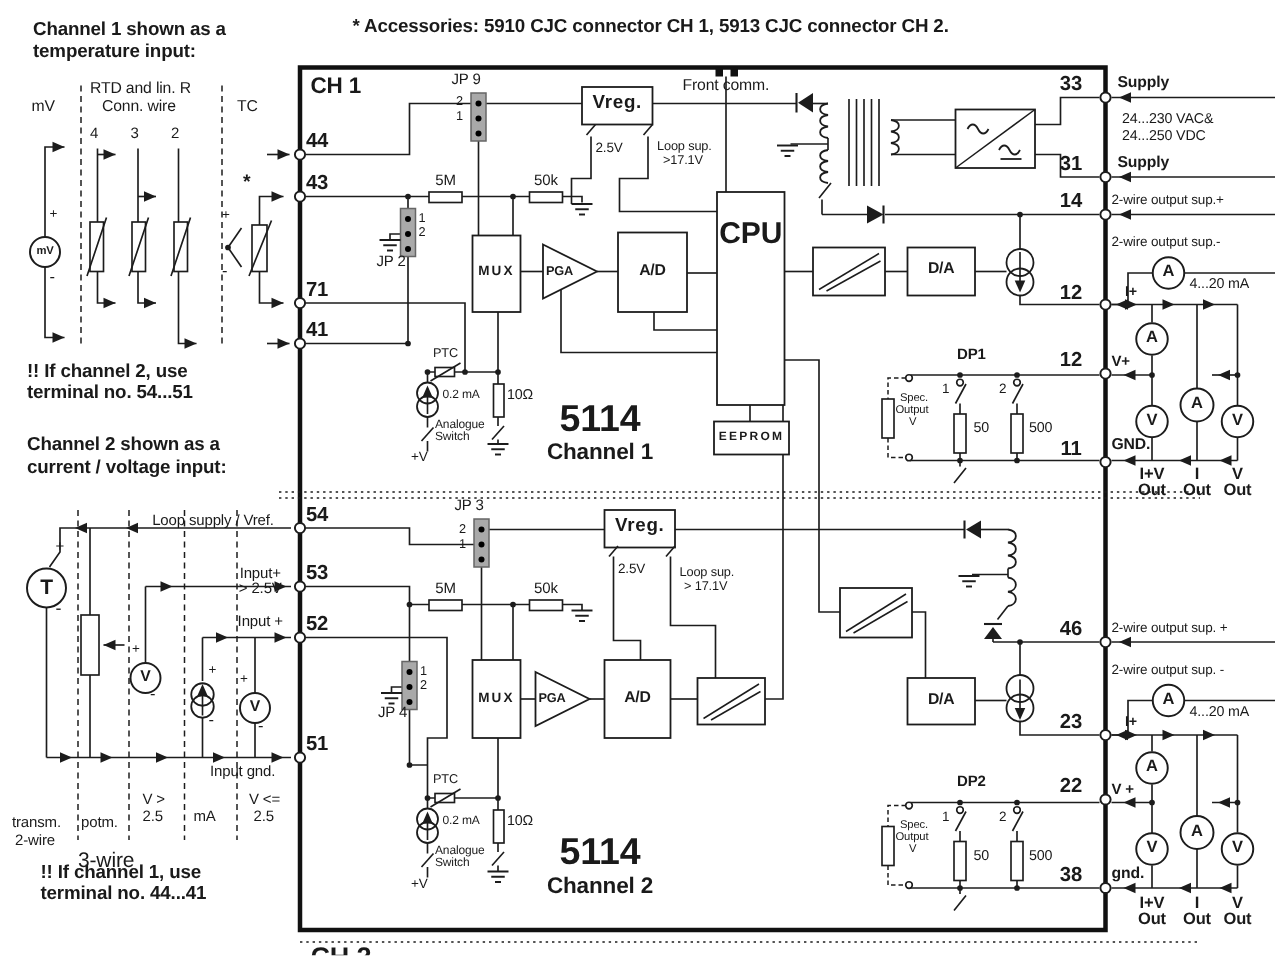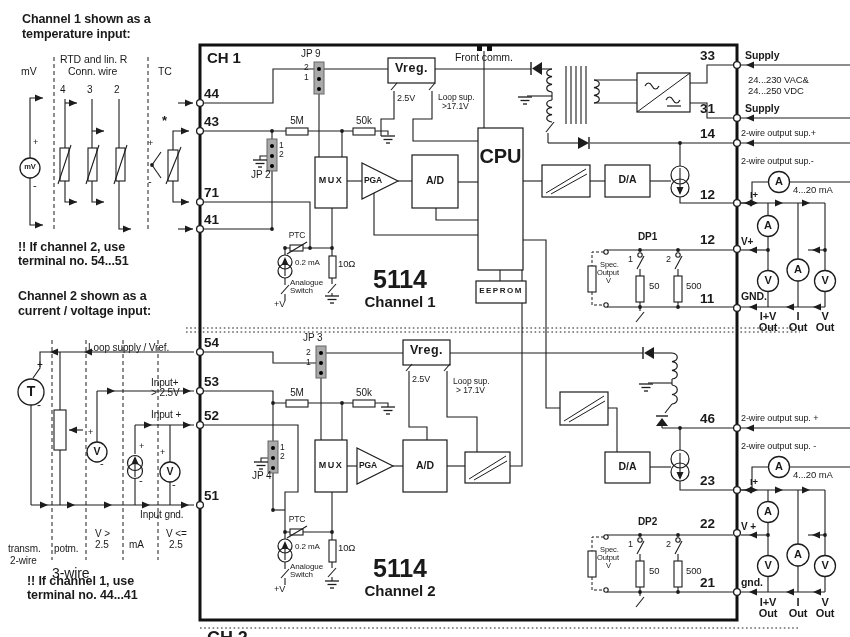--- a/index.html
+++ b/index.html
@@ -1,21 +1,21 @@
 <!DOCTYPE html>
 <html><head>
 <meta charset="utf-8">
 <style>
   html,body{margin:0;padding:0;background:#fff;}
   #stage{position:relative;width:850px;height:637px;background:#fff;overflow:hidden;
          font-family:"Liberation Sans",sans-serif;color:#1a1a1a;}
   #stage svg{position:absolute;left:0;top:0;}
   .lbl{position:absolute;white-space:nowrap;font-size:9px;line-height:1.05;color:#1a1a1a;letter-spacing:-0.1px;}
   .c{text-align:center;}
-  .r{text-align:left;}
+  .r{text-align:center;}
   .b{font-weight:600;}
   .bb{font-weight:700;}
   .tn{font-size:13.5px;font-weight:600;}
 </style>
 </head>
 <body>
 
 <div id="stage">
 <svg id="cv" width="850" height="637" viewBox="0 0 850 637">
       <rect x="200" y="45" width="537" height="575" fill="none" stroke="#111" stroke-width="3"></rect>
@@ -441,20 +441,21 @@
       <polygon points="813,592,821,588.5,821,595.5" fill="#1c1c1c"></polygon>
       <polygon points="285,257,281.5,265,288.5,265" fill="#1c1c1c"></polygon>
       <polygon points="135,456,131.5,464,138.5,464" fill="#1c1c1c"></polygon>
       <polygon points="285,541,281.5,549,288.5,549" fill="#1c1c1c"></polygon>
       <polygon points="680,195,676.5,187,683.5,187" fill="#1c1c1c"></polygon>
       <polygon points="680,480,676.5,472,683.5,472" fill="#1c1c1c"></polygon>
       <rect x="477" y="45" width="5" height="6" fill="#111"></rect>
       <rect x="487" y="45" width="5" height="6" fill="#111"></rect>
     </svg>
 
+<div class="lbl b" style="left:235px;top:11px;font-size:12.5px">* Accessories: 5910 CJC connector CH 1, 5913 CJC connector CH 2.</div>
 
 <div class="lbl b" style="left:22px;top:13px;font-size:12.5px">Channel 1 shown as a</div>
 <div class="lbl b" style="left:22px;top:28px;font-size:12.5px">temperature input:</div>
 <div class="lbl" style="left:21px;top:66px;font-size:10.5px">mV</div>
 <div class="lbl" style="left:60px;top:54px;font-size:10.5px">RTD and lin. R</div>
 <div class="lbl" style="left:68px;top:66px;font-size:10.5px">Conn. wire</div>
 <div class="lbl" style="left:158px;top:66px;font-size:10.5px">TC</div>
 <div class="lbl" style="left:60px;top:85px;font-size:10px">4</div>
 <div class="lbl" style="left:87px;top:85px;font-size:10px">3</div>
 <div class="lbl" style="left:114px;top:85px;font-size:10px">2</div>
@@ -602,21 +603,21 @@
 <div class="lbl c b" style="left:768px;top:461px;width:22px;font-size:11px">A</div>
 <div class="lbl" style="left:793px;top:470px;font-size:9.5px">4...20 mA</div>
 <div class="lbl tn r" style="left:700px;top:474px;width:28px">23</div>
 <div class="lbl b" style="left:750px;top:477px;font-size:9.5px">I+</div>
 <div class="lbl c b" style="left:757px;top:506px;width:22px;font-size:11px">A</div>
 <div class="lbl tn r" style="left:700px;top:517px;width:28px">22</div>
 <div class="lbl b" style="left:741px;top:522px;font-size:10px">V +</div>
 <div class="lbl c b" style="left:787px;top:549px;width:22px;font-size:11px">A</div>
 <div class="lbl c b" style="left:757px;top:560px;width:22px;font-size:11px">V</div>
 <div class="lbl c b" style="left:814px;top:560px;width:22px;font-size:11px">V</div>
-<div class="lbl tn r" style="left:700px;top:576px;width:28px">21</div>
+<div class="lbl tn r" style="left:700px;top:576px;width:28px">38</div>
 <div class="lbl b" style="left:741px;top:577px;font-size:10.5px">gnd.</div>
 <div class="lbl c b" style="left:753px;top:597px;width:30px;font-size:11px">I+V</div>
 <div class="lbl c b" style="left:753px;top:608px;width:30px;font-size:11px">Out</div>
 <div class="lbl c b" style="left:783px;top:597px;width:30px;font-size:11px">I</div>
 <div class="lbl c b" style="left:783px;top:608px;width:30px;font-size:11px">Out</div>
 <div class="lbl c b" style="left:810px;top:597px;width:30px;font-size:11px">V</div>
 <div class="lbl c b" style="left:810px;top:608px;width:30px;font-size:11px">Out</div>
 <div class="lbl b" style="left:638px;top:517px;font-size:10px">DP2</div>
 <div class="lbl" style="left:600px;top:546px;font-size:7.5px">Spec.</div>
 <div class="lbl" style="left:597px;top:554px;font-size:7.5px">Output</div>

